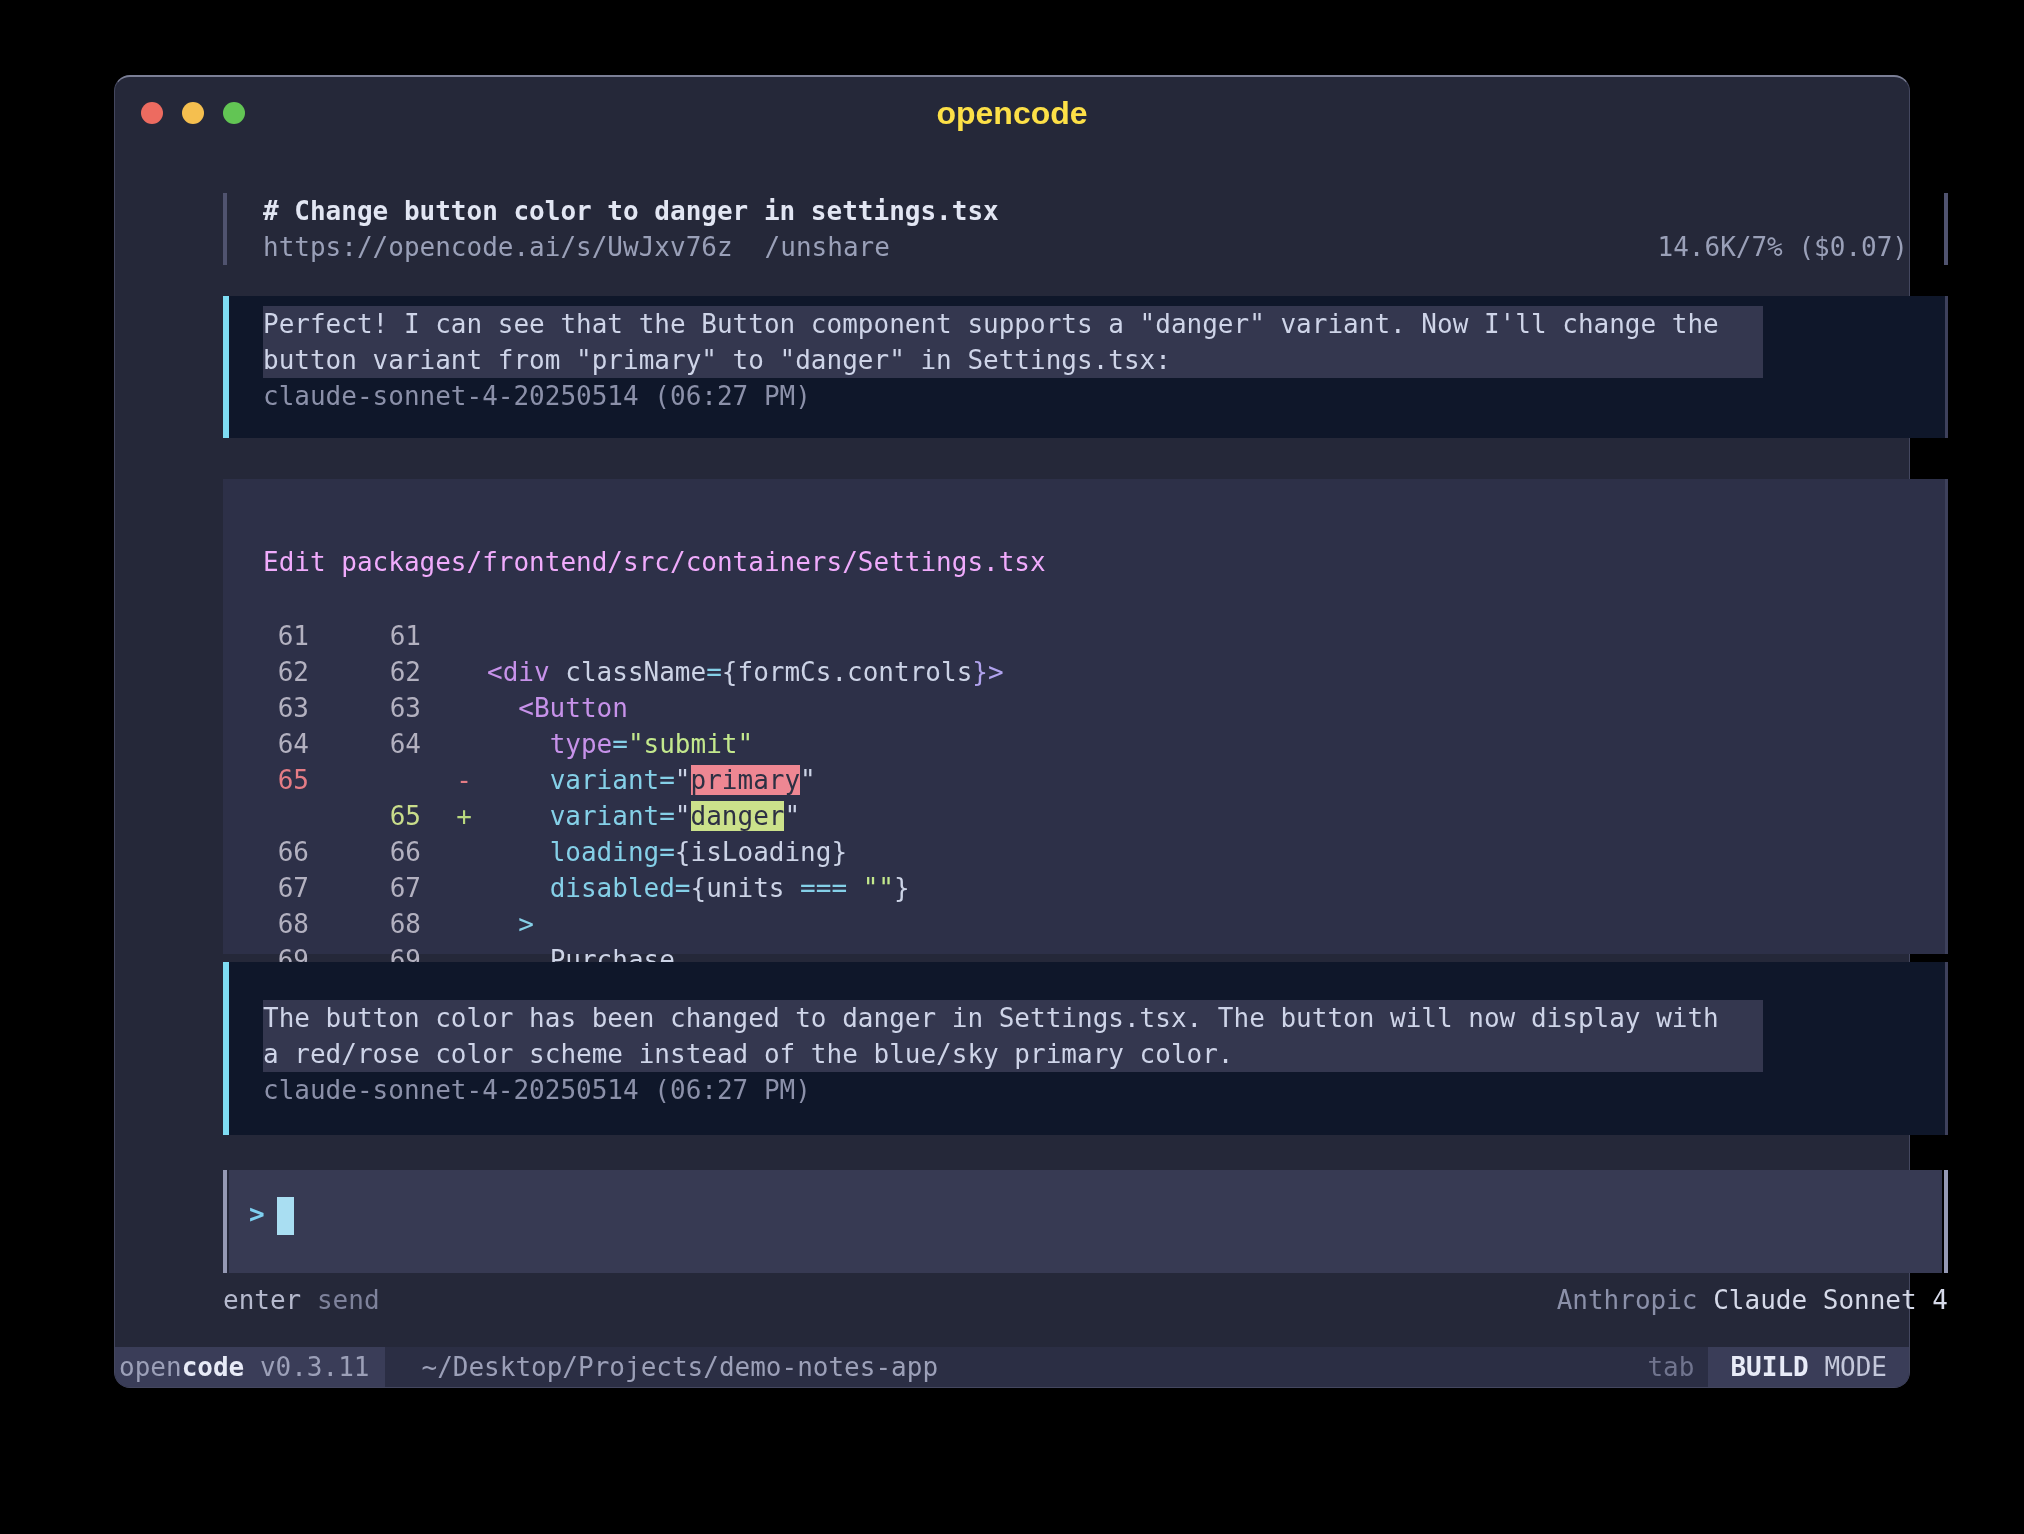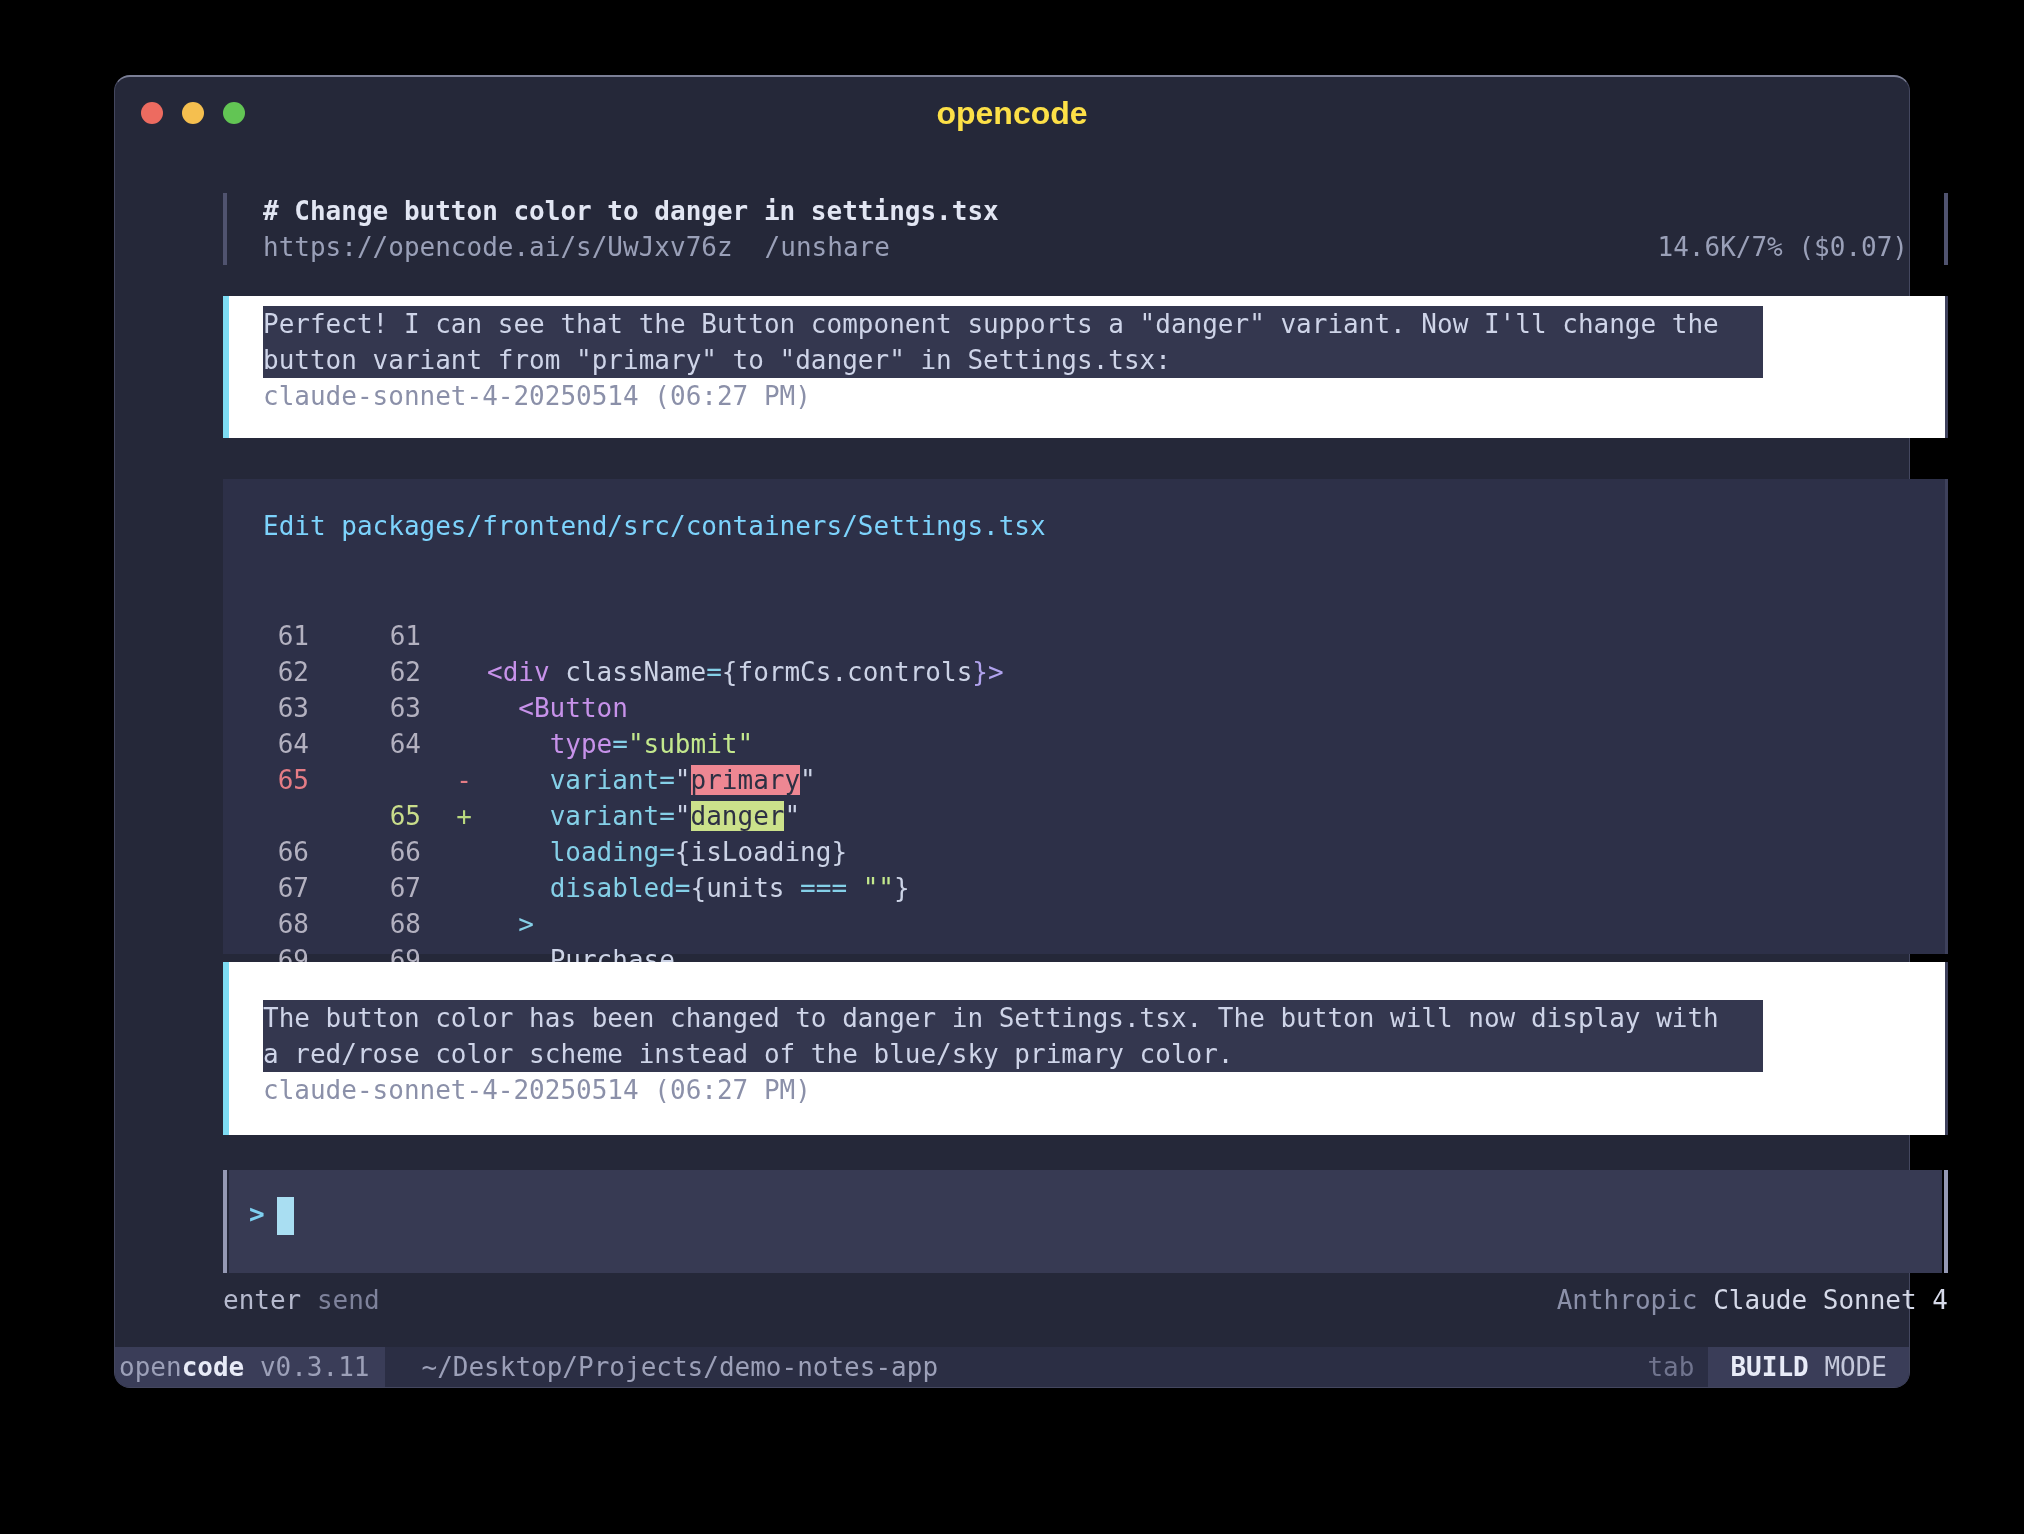--- a/index.html
+++ b/index.html
@@ -19,28 +19,28 @@
   .pre{white-space:pre;}
   
   .share{top:116px;height:72px;}
   .vbar{position:absolute;top:0;bottom:0;width:4px;background:#50536f;}
   .vbar.l{left:0;} .vbar.r{right:0;}
   .share-inner{padding:0 40px;}
   .s-title{color:#e2e6f3;font-weight:bold;}
   .s-line2{display:flex;color:#9aa0b8;}
   .s-url{} .s-unshare{margin-left:32px;} .s-spacer{flex:1;} .s-stats{}
   
-  .msg{background:#ffffff;border-left:6px solid #7edcf3;border-right:3px solid #3e415c;padding:10px 34px 0 34px;}
+  .msg{background:#0f172a;border-left:6px solid #7edcf3;border-right:3px solid #3e415c;padding:10px 34px 0 34px;}
   .msg1{top:219px;height:142px;}
   .msg2{top:885px;height:173px;padding-top:38px;}
   .msg-para{background:#34374f;color:#ced4e8;display:inline-block;min-width:1500px;}
   .msg-meta{color:#8b90a9;}
   
   .card{top:402px;height:475px;background:#2d3048;border-right:3px solid #3e415c;}
-  .card-hdr{padding:29px 40px 0 40px;color:#7dd3fc;}
+  .card-hdr{padding:29px 40px 0 40px;color:#f0abfc;margin-top:36px;}
   .difftable{position:absolute;left:0;top:98px;width:100%;}
   .drow{display:flex;height:36px;line-height:36px;}
   .cell{box-sizing:border-box;margin-top:41px;}
   .g{width:112px;text-align:right;padding-right:26px;color:#b3b1c0;}
   .drow.context .g{background:#55587b;}
   .g.del{color:#e57c85;} .g.add{color:#c9dd8b;}
   .mk{width:34px;text-align:center;}
   .mk.minus{color:#e57c85;} .mk.plus{color:#b9d87e;}
   .code{flex:1;white-space:pre;color:#ccd3e6;padding-left:6px;}
   .c-pur{color:#c792ea;} .c-ang{color:#b1a3ee;} .c-cyn{color:#85d0e8;}

